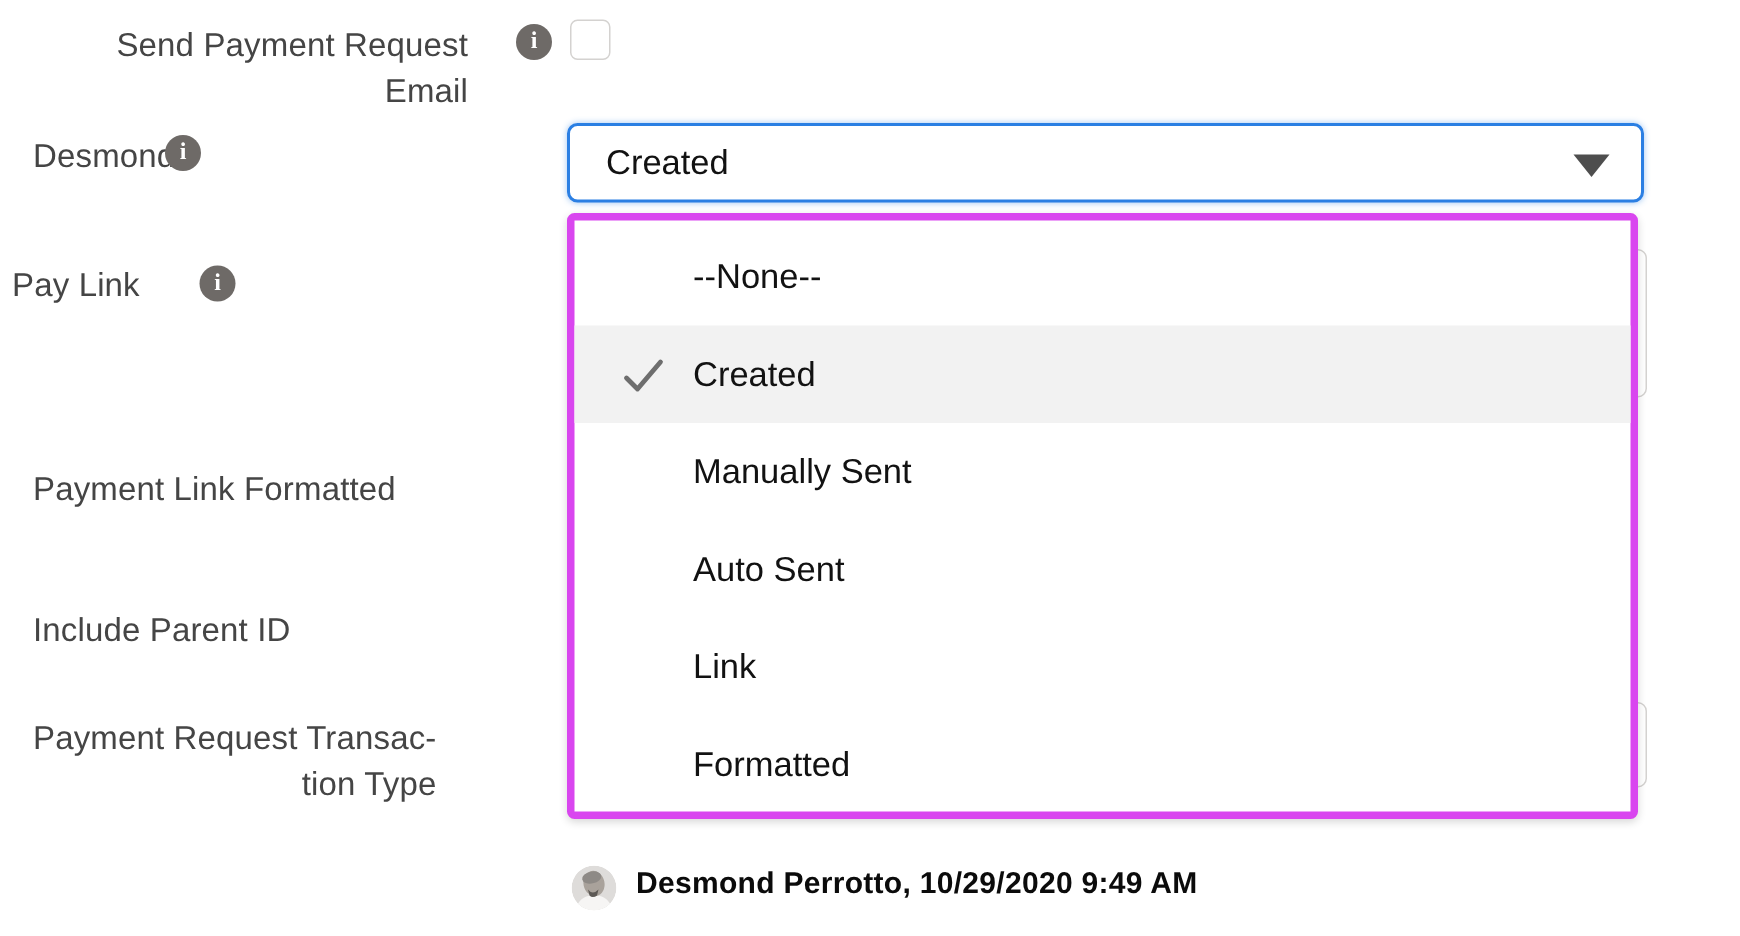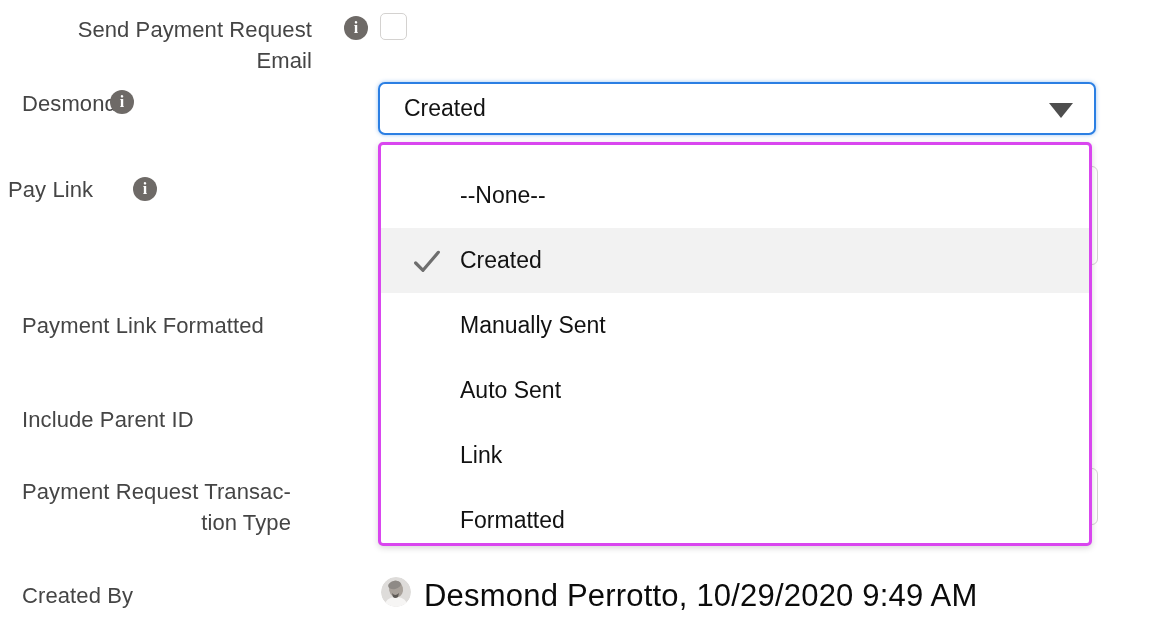--- a/index.html
+++ b/index.html
@@ -76,24 +76,24 @@
     border-left: 12px solid transparent;
     border-right: 12px solid transparent;
     border-top: 15px solid #4e4e4e;
   }
   .dropdown-panel {
     position: absolute;
     left: 378px; top: 142px;
     width: 714px; height: 404px;
     box-sizing: border-box;
     background: #ffffff;
-    border: 3px solid #d946ef;
+    border: 5px solid #d946ef;
     border-radius: 5px;
     box-shadow: 0 2px 6px rgba(0, 0, 0, 0.16);
-    padding-top: 18px;
+    padding-top: 5px;
     z-index: 5;
   }
   .dd-option {
     position: relative;
     height: 65px;
     display: flex;
     align-items: center;
     padding-left: 79px;
     font-size: 23px;
     color: #121212;
@@ -109,23 +109,24 @@
   .avatar {
     position: absolute;
     left: 381px; top: 577px;
     width: 30px; height: 30px;
     border-radius: 50%;
     overflow: hidden;
   }
   .created-by-value {
     position: absolute;
     left: 424px; top: 578px;
-    font-size: 31px;
+    font-size: 20px;
     color: #0b0b0b;
     letter-spacing: 0.2px;
+    font-weight: bold;
   }
 </style>
 </head>
 <body>
 
 <div class="screen">
 
   <div class="field-label" style="left:22px; top:14px; width:290px;">Send Payment Request Email</div>
   <div class="info-icon" style="left:344px; top:16px;">i</div>
   <div class="checkbox"></div>
@@ -160,21 +161,20 @@
 
   <div class="field-label" style="left:22px; top:310px;">Payment Link Formatted</div>
 
   <div class="field-label" style="left:22px; top:404px;">Include Parent ID</div>
 
   <div class="field-label" style="left:22px; top:476px;">
     <span>Payment Request Transac-</span><br>
     <span>tion Type</span>
   </div>
 
-  <div class="field-label" style="left:22px; top:580px;">Created By</div>
   <div class="avatar">
     <svg viewBox="0 0 30 30" width="30" height="30">
       <defs>
         <clipPath id="avclip">
             <circle cx="15" cy="15" r="15"></circle>
           </clipPath>
       </defs>
       <g clip-path="url(#avclip)">
         <rect x="0" y="0" width="30" height="30" fill="#dedcda"></rect>
         <path d="M2 30 Q6 19 15 20 Q24 19 28 30 Z" fill="#f6f5f4"></path>

